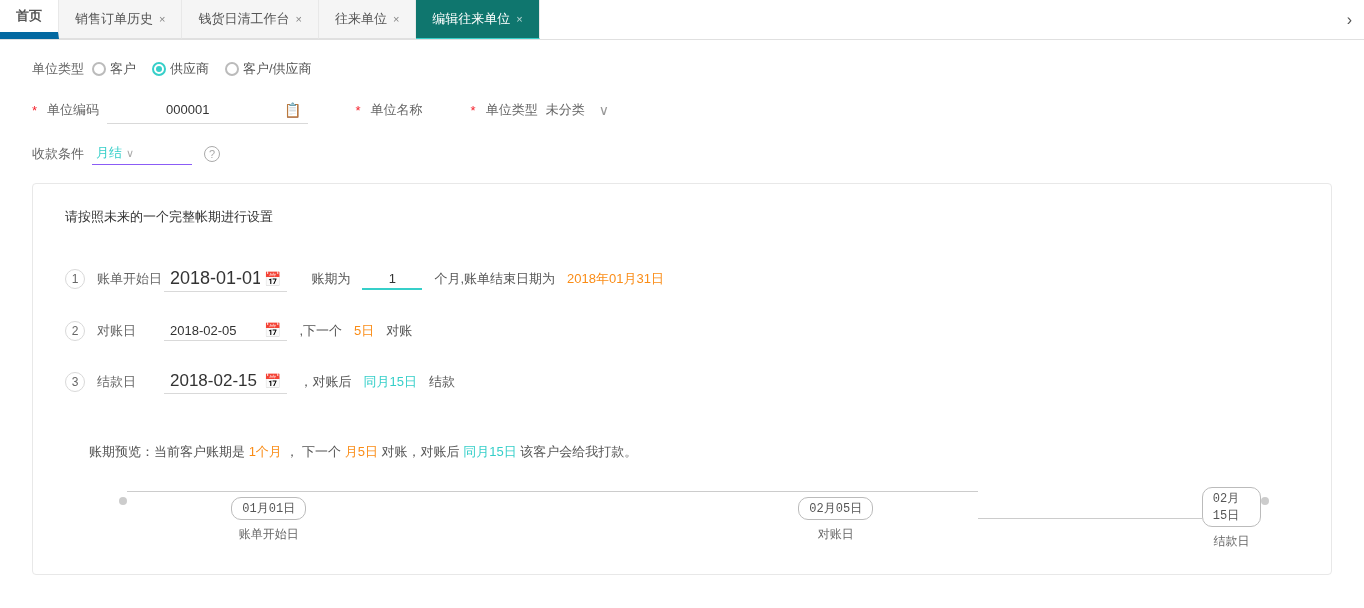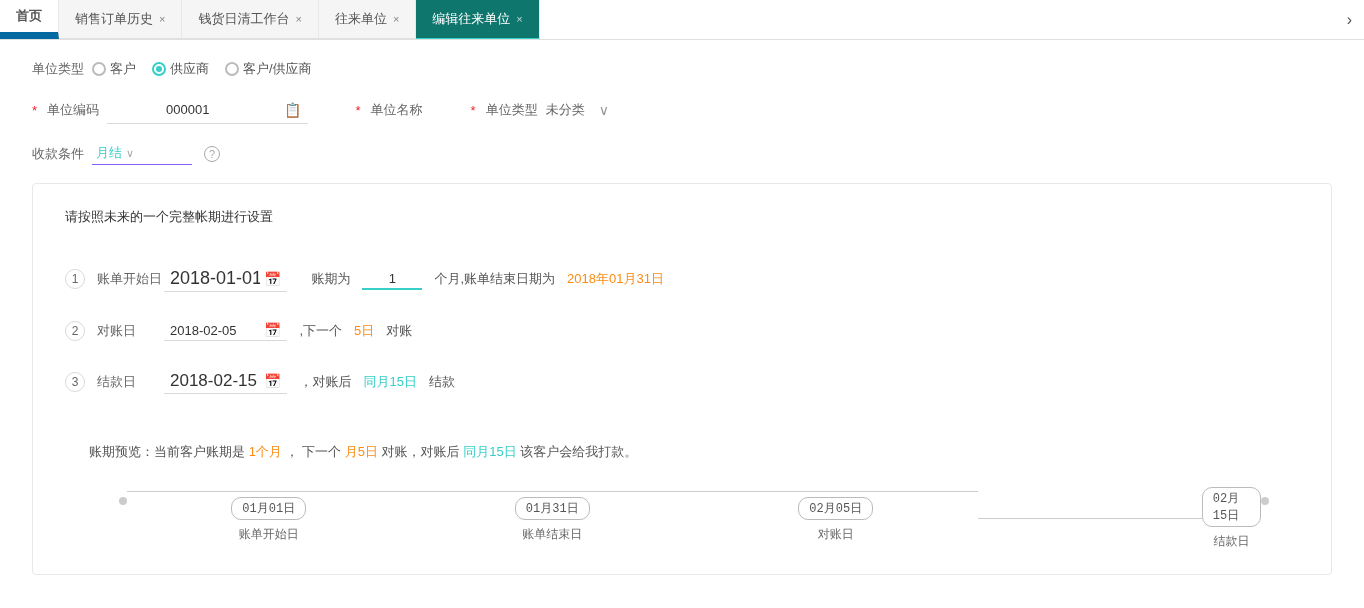--- a/index.html
+++ b/index.html
@@ -433,24 +433,20 @@
             <div class="tl-node-box">
               <div class="tl-node-pill">01月01日</div>
               <div class="tl-label">账单开始日</div>
             </div>
           </div>
 
           <div style="flex:1; display:flex; flex-direction:column; align-items:center;">
             <div style="height:10px; width:100%; display:flex; align-items:center;">
               <div style="flex:1; height:1px; background:#ccc;"></div>
             </div>
-            <div class="tl-node-box">
-              <div class="tl-node-pill">01月31日</div>
-              <div class="tl-label">账单结束日</div>
-            </div>
           </div>
 
           <div style="flex:1; display:flex; flex-direction:column; align-items:center;">
             <div style="height:10px; width:100%; display:flex; align-items:center;">
               <div style="flex:1; height:1px; background:#ccc;"></div>
             </div>
             <div class="tl-node-box">
               <div class="tl-node-pill">02月05日</div>
               <div class="tl-label">对账日</div>
             </div>

